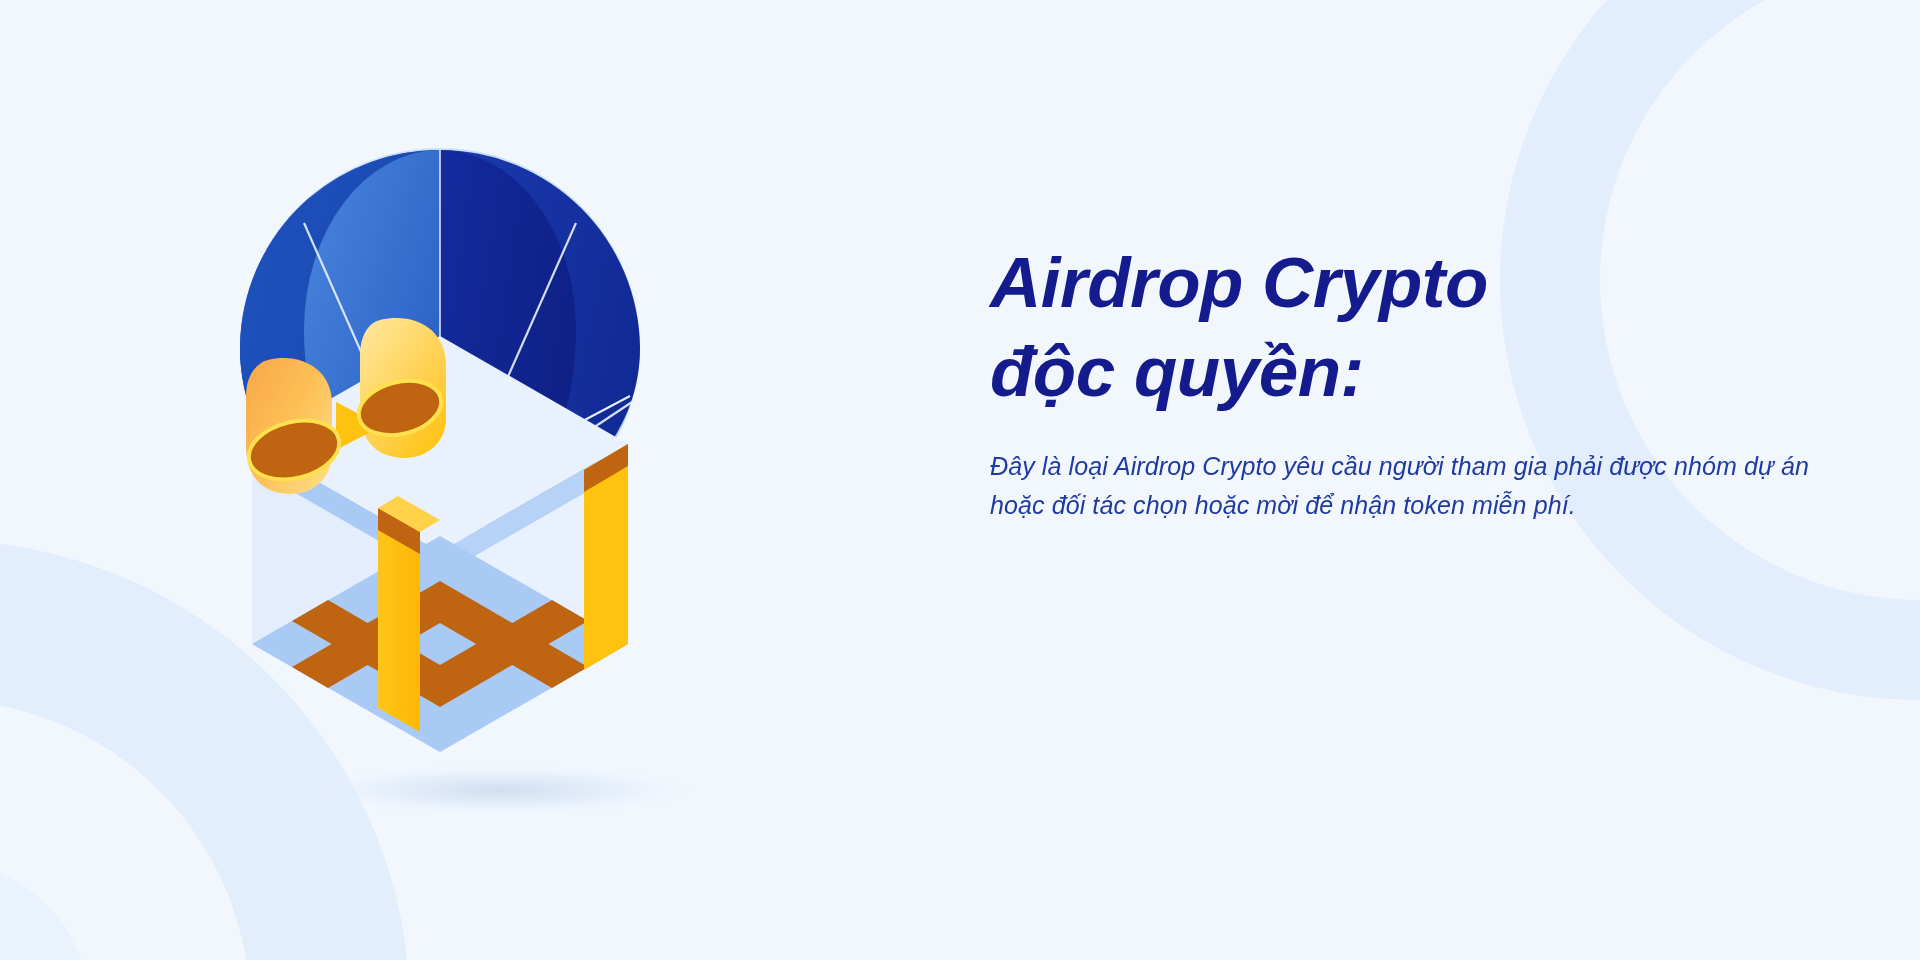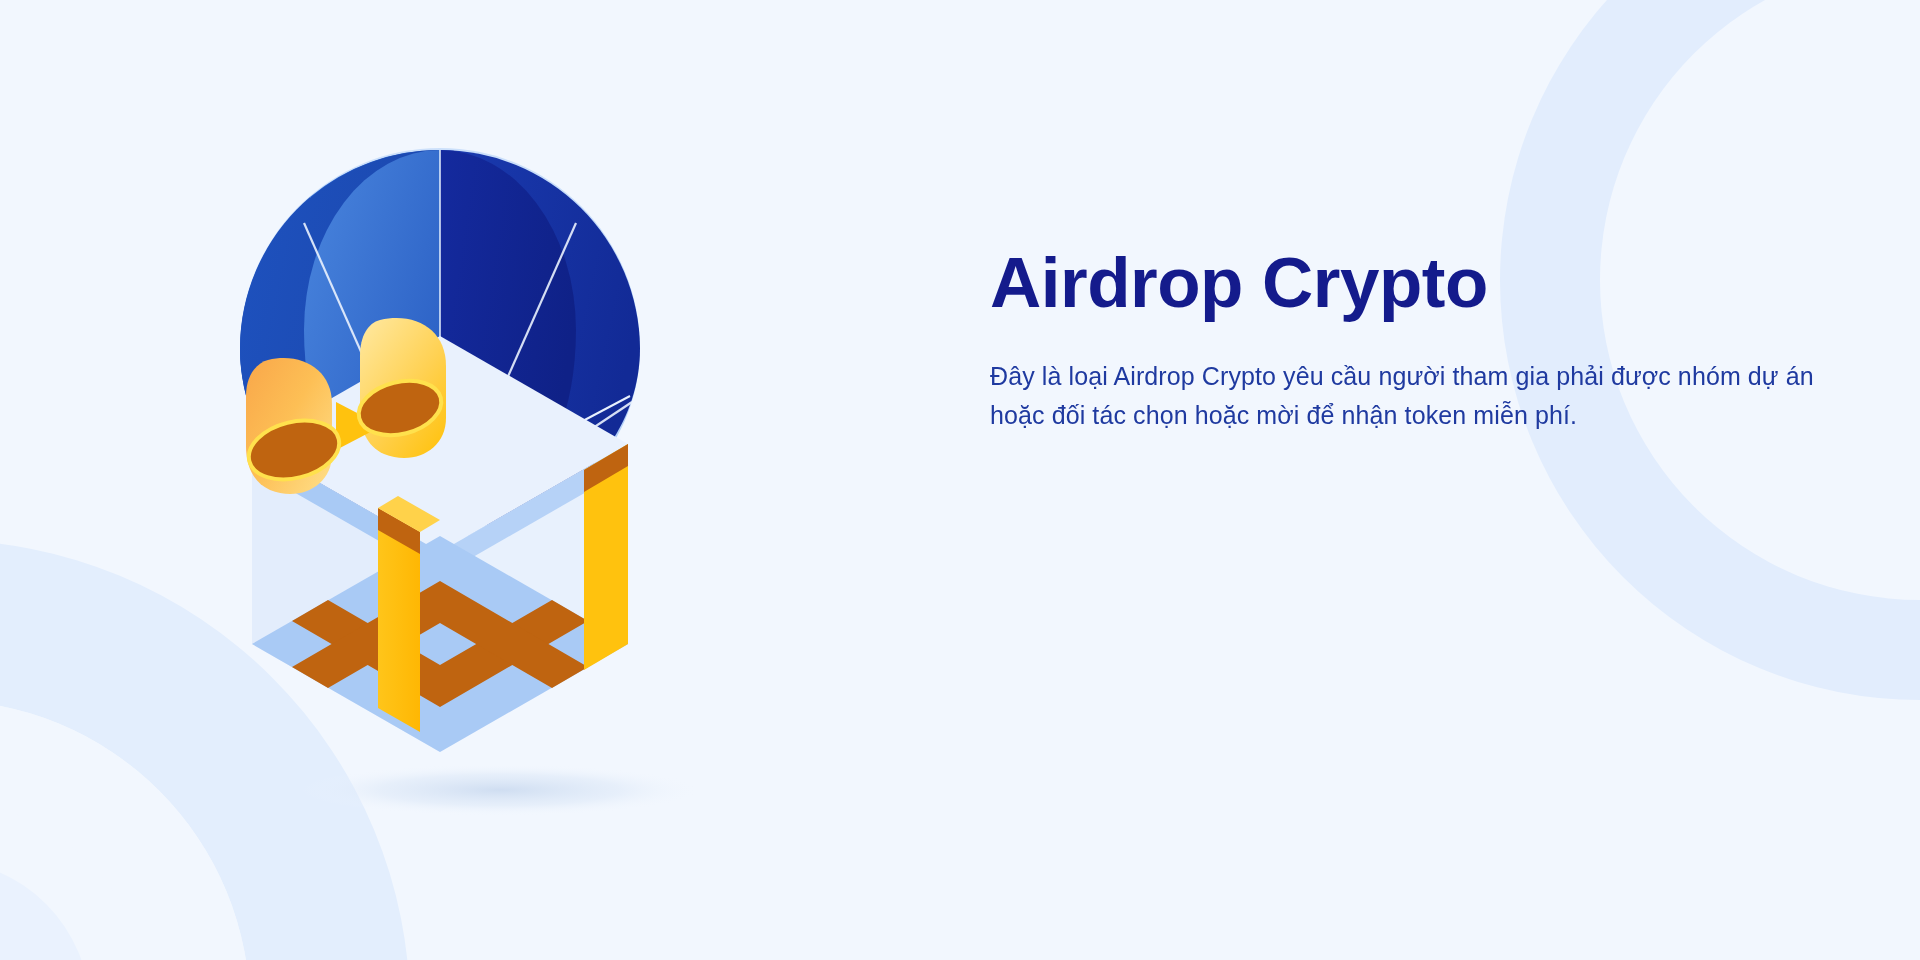--- a/index.html
+++ b/index.html
@@ -39,20 +39,21 @@
     width: 520px;
     height: 830px;
   }
 
   
   .text-col {
     position: absolute;
     left: 990px;
     top: 238px;
     width: 860px;
+    font-style: italic;
   }
 
   .headline {
     margin: 0;
     color: #141b8c;
     font-size: 71px;
     line-height: 1.26;
     font-weight: 700;
     letter-spacing: -0.5px;
   }
@@ -233,17 +234,18 @@
 
       <ellipse cx="168" cy="378" rx="42" ry="26" transform="rotate(-14 168 378)" fill="#bf6410" stroke="#ffe14d" stroke-width="4"></ellipse>
 
       <ellipse cx="62" cy="420" rx="46" ry="28" transform="rotate(-14 62 420)" fill="#bf6410" stroke="#ffe14d" stroke-width="4"></ellipse>
     </g>
   </svg>
 
   <div class="text-col">
     <h1 class="headline">
       <span class="line">Airdrop Crypto</span>
+      <span class="line">độc quyền:</span>
     </h1>
     <p class="subcopy">Đây là loại Airdrop Crypto yêu cầu người tham gia phải được nhóm dự án hoặc đối tác chọn hoặc mời để nhận token miễn phí.</p>
   </div>
 
 </div>
 
 </body></html>

